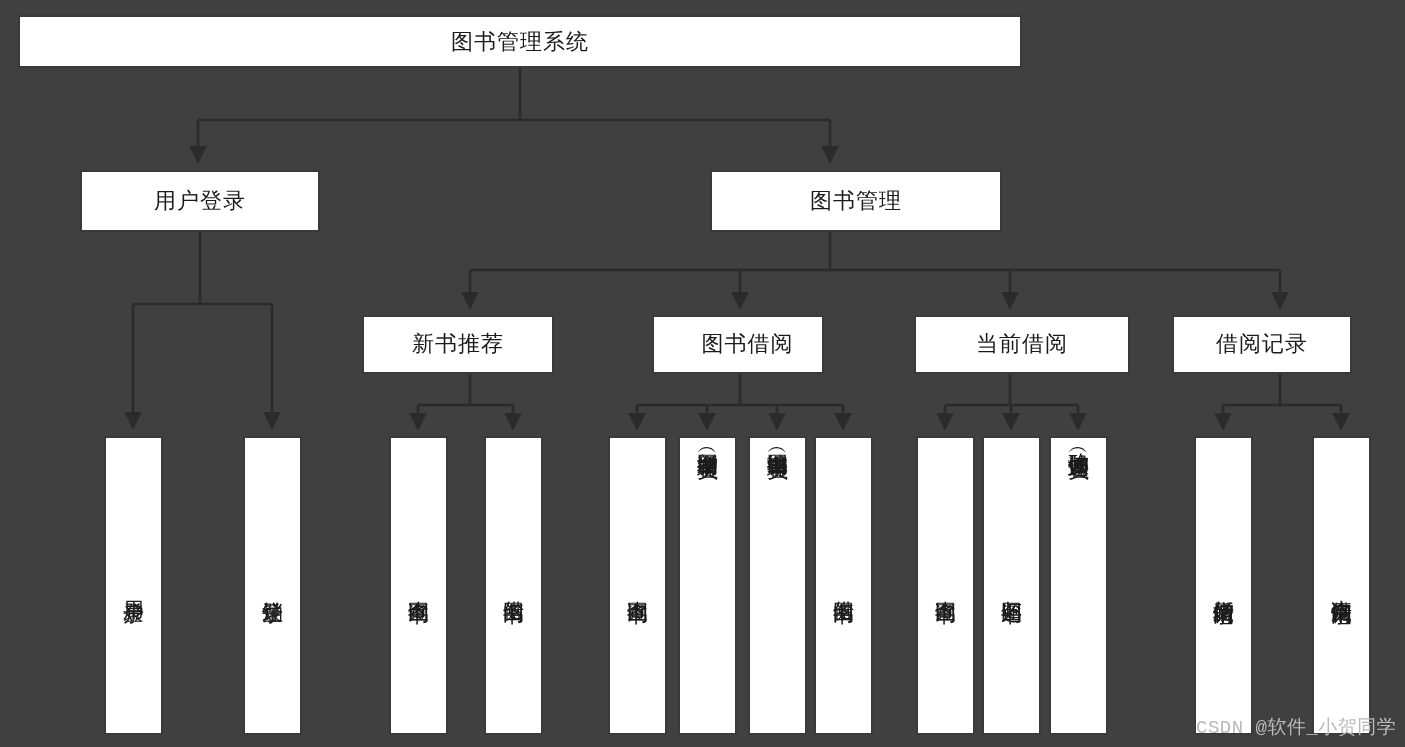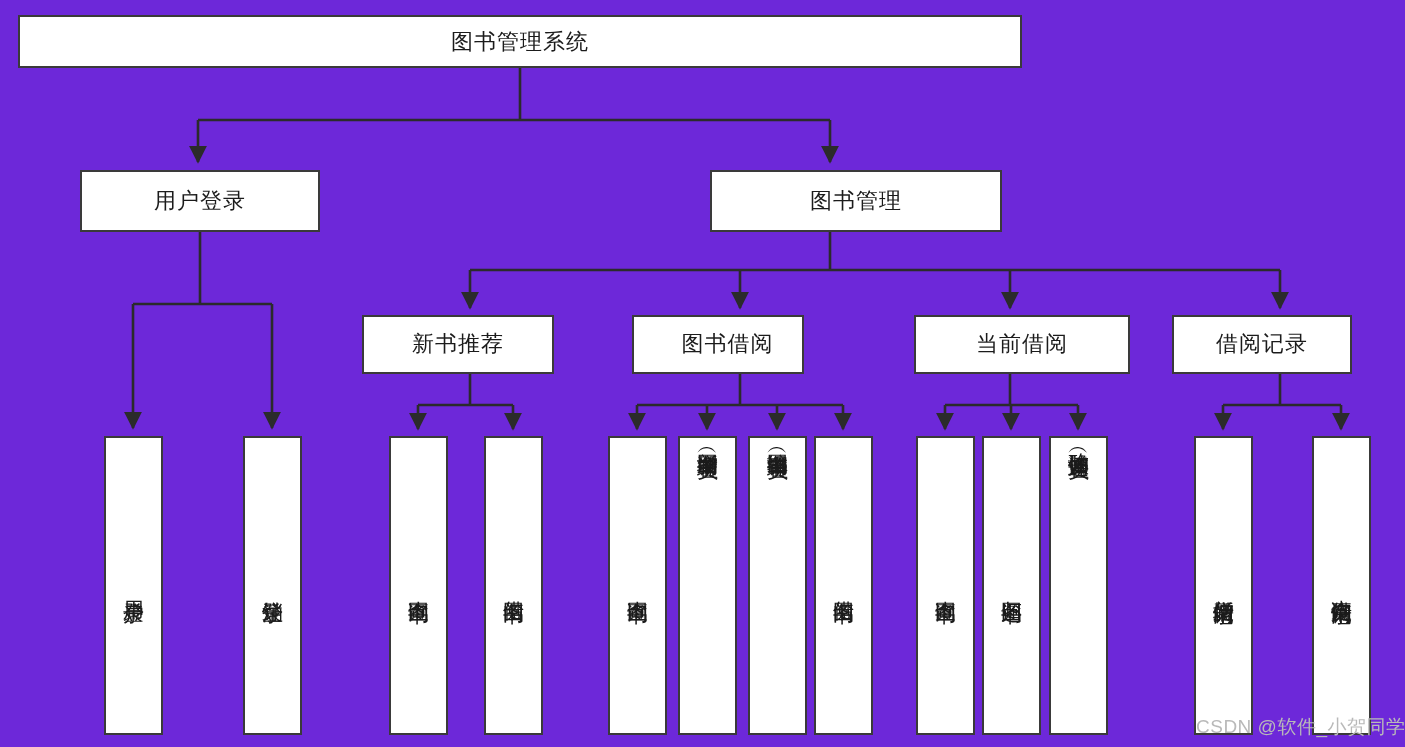--- a/index.html
+++ b/index.html
@@ -8,21 +8,21 @@
     padding: 0;
     background: #ffffff;
   }
   body {
     font-family: "DejaVu Sans", "Liberation Sans", sans-serif;
   }
   #diagram-root {
     position: relative;
     width: 1405px;
     height: 747px;
-    background: #6d28d9;
+    background: #404040;
     overflow: hidden;
   }
   #edge-layer {
     position: absolute;
     left: 0;
     top: 0;
     width: 1405px;
     height: 747px;
     pointer-events: none;
   }
@@ -64,21 +64,21 @@
     justify-content: center;
     overflow: hidden;
     color: #1b1b1b;
   }
   .watermark {
     position: absolute;
     font-size: 19px;
     color: #b9b9b9;
     white-space: nowrap;
     letter-spacing: 0.5px;
-    font-family: Liberation Sans, sans-serif;
+    font-family: Liberation Mono, monospace;
     text-align: right;
   }
 </style>
 </head>
 <body>
 
 <div id="diagram-root">
 
   <svg id="edge-layer" viewBox="0 0 1405 747" width="1405" height="747">
     <defs>
@@ -138,21 +138,21 @@
   <div class="node node-h" style="left:80px; top:170px; width:240px; height:62px;">
     <span>用户登录</span>
   </div>
   <div class="node node-h" style="left:710px; top:170px; width:292px; height:62px;">
     <span>图书管理</span>
   </div>
 
   <div class="node node-h" style="left:362px; top:315px; width:192px; height:59px;">
     <span>新书推荐</span>
   </div>
-  <div class="node node-h" style="left:632px; top:315px; width:172px; height:59px;padding-left:19px;">
+  <div class="node node-h" style="left:652px; top:315px; width:172px; height:59px;padding-left:19px;">
     <span>图书借阅</span>
   </div>
   <div class="node node-h" style="left:902px; top:315px; width:216px; height:59px;margin-left:12px;">
     <span>当前借阅</span>
   </div>
   <div class="node node-h" style="left:1172px; top:315px; width:180px; height:59px;">
     <span>借阅记录</span>
   </div>
 
   <div class="node-v-wrap" style="left:104px; top:436px; width:59px; height:299px;">

